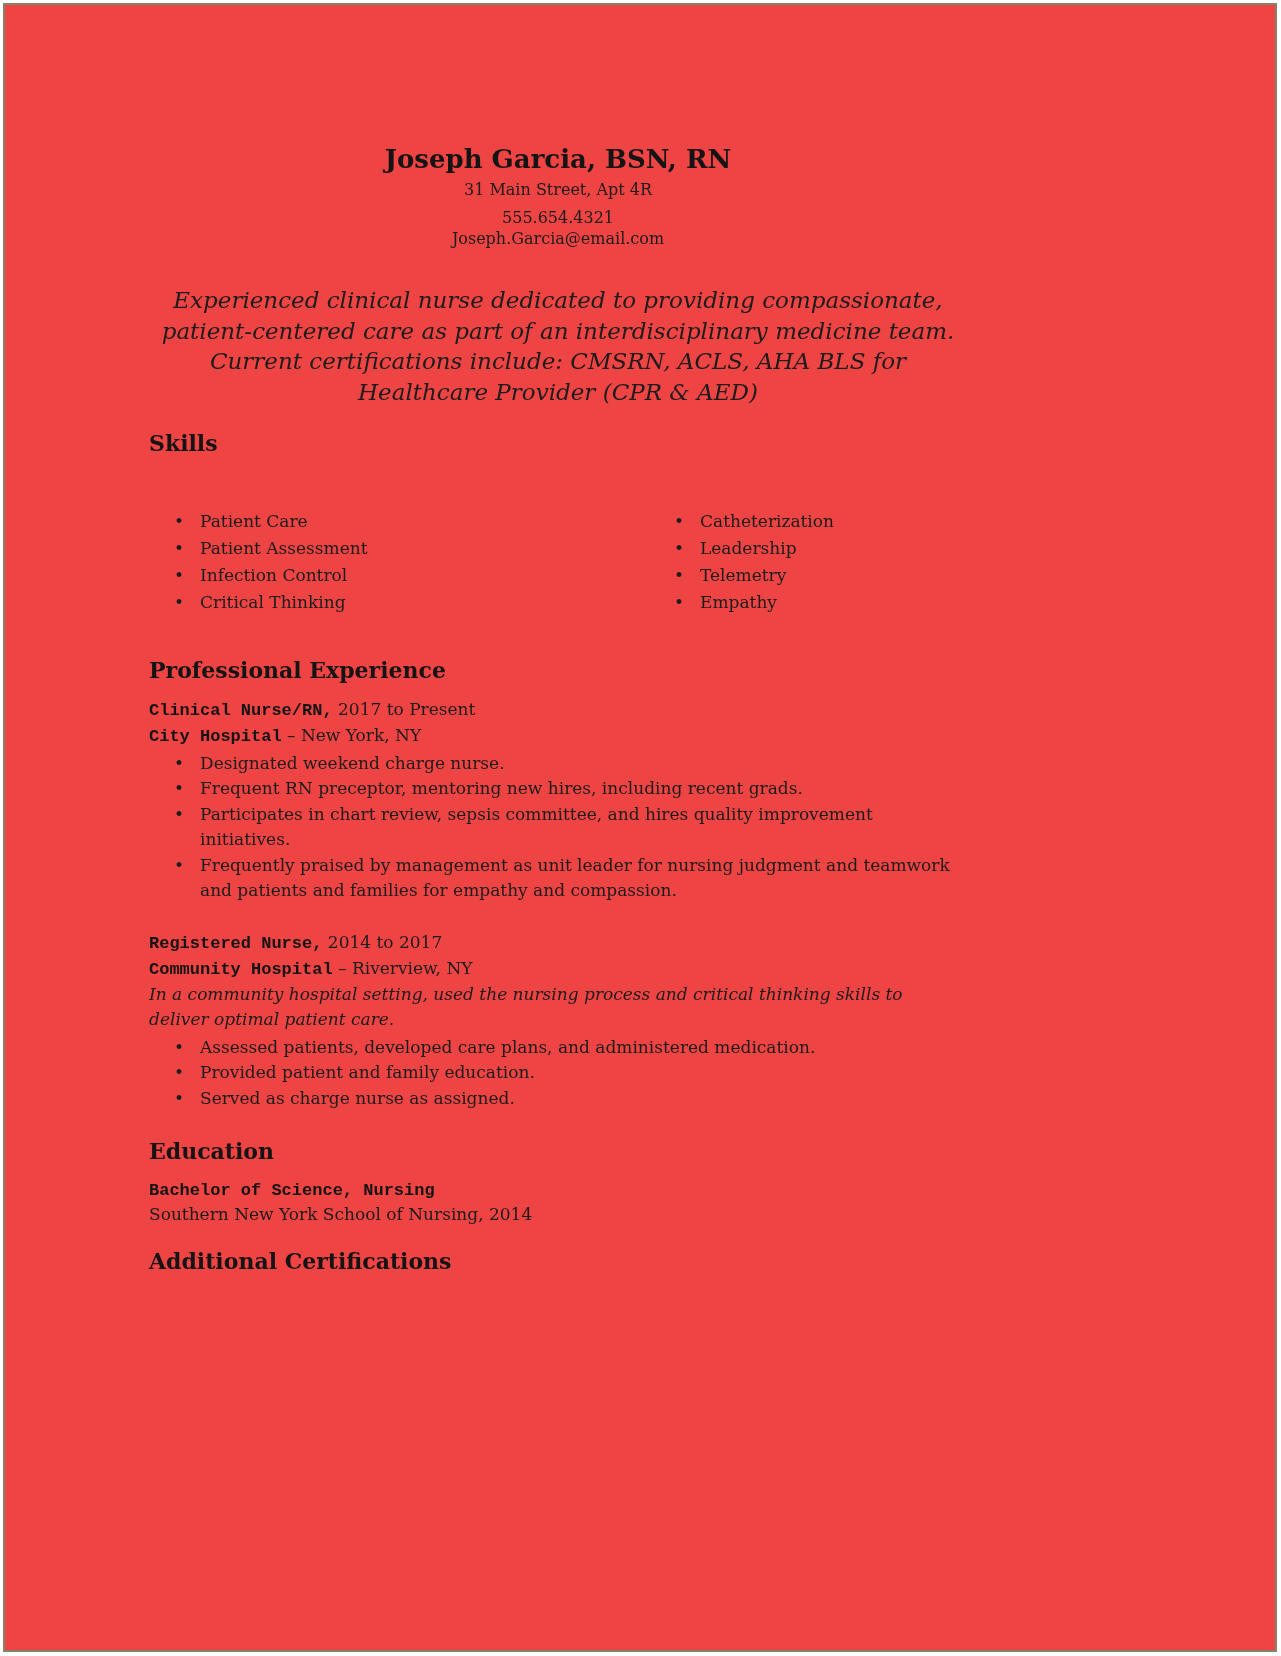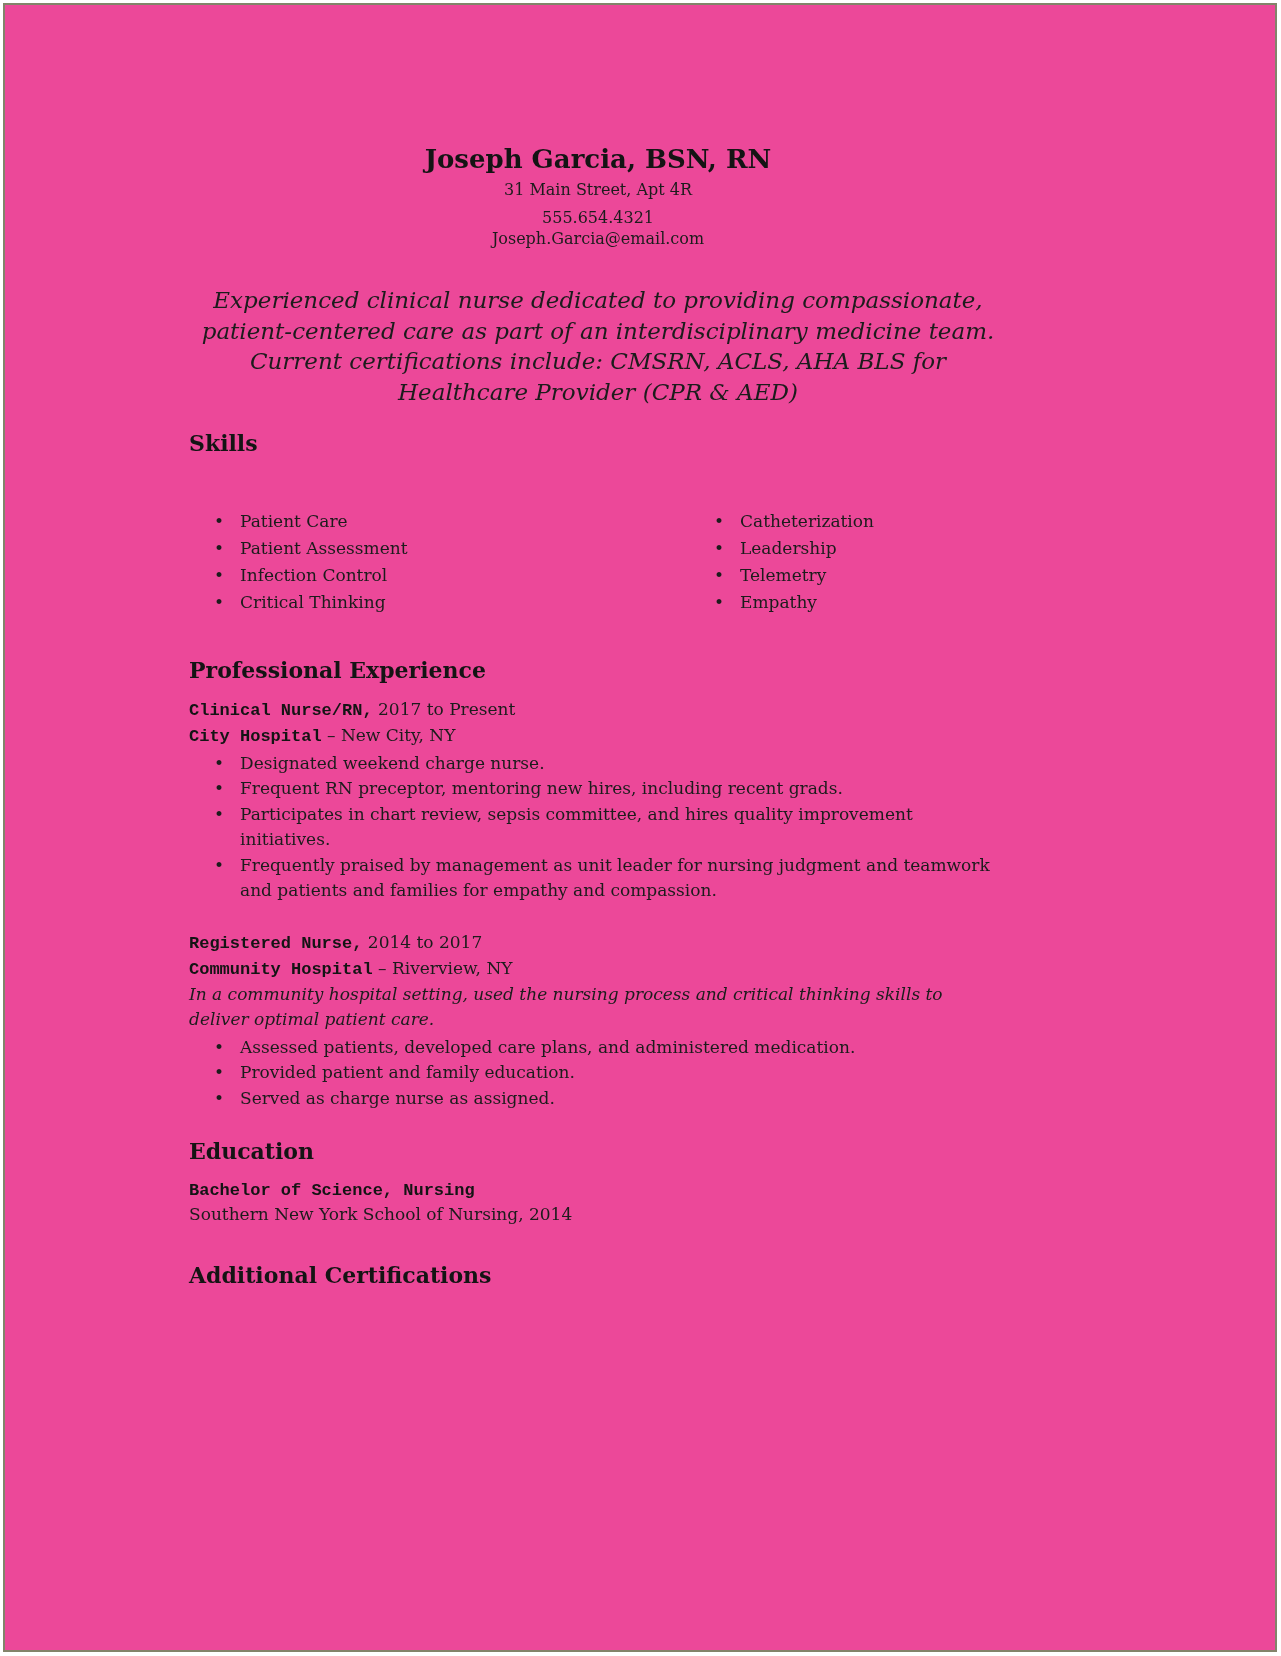--- a/index.html
+++ b/index.html
@@ -11,24 +11,23 @@
     width: 1281px;
     height: 1656px;
     position: relative;
     font-family: "DejaVu Serif", "Liberation Serif", serif;
     color: #1c1c1c;
   }
   .sheet {
     position: absolute;
     top: 3px; left: 3px; right: 4px; bottom: 4px;
     border: 2px solid #83836a;
-    background: #ec4899;
+    background: #ef4444;
     box-sizing: border-box;
     overflow: hidden;
-    padding-left: 40px;
   }
   .content {
     margin-left: 144px;
     width: 818px;
     padding-top: 138px;
     font-size: 17px;
     line-height: 1.55;
   }
 
   
@@ -58,21 +57,21 @@
   
   .section-heading {
     font-size: 22px;
     font-weight: 700;
     color: #141414;
     line-height: 1.2;
   }
   .h-skills { margin-top: 22px; }
   .h-experience { margin-top: 42px; }
   .h-education { margin-top: 27px; }
-  .h-certifications { margin-top: 36px; }
+  .h-certifications { margin-top: 22px; }
 
   
   ul.bullets {
     list-style: none;
     margin: 0;
     padding: 0 0 0 51px;
   }
   ul.bullets li {
     position: relative;
   }
@@ -143,21 +142,21 @@
           <li>Telemetry</li>
           <li>Empathy</li>
         </ul>
       </div>
     </div>
 
     <div class="section-heading h-experience">Professional Experience</div>
 
     <div class="job">
       <div class="job-line"><span class="bold">Clinical Nurse/RN,</span><span> 2017 to Present</span></div>
-      <div class="job-line"><span class="bold">City Hospital</span><span> – New City, NY</span></div>
+      <div class="job-line"><span class="bold">City Hospital</span><span> – New York, NY</span></div>
       <ul class="bullets">
         <li>Designated weekend charge nurse.</li>
         <li>Frequent RN preceptor, mentoring new hires, including recent grads.</li>
         <li>Participates in chart review, sepsis committee, and hires quality improvement initiatives.</li>
         <li>Frequently praised by management as unit leader for nursing judgment and teamwork and patients and families for empathy and compassion.</li>
       </ul>
     </div>
 
     <div class="job">
       <div class="job-line"><span class="bold">Registered Nurse,</span><span> 2014 to 2017</span></div>

